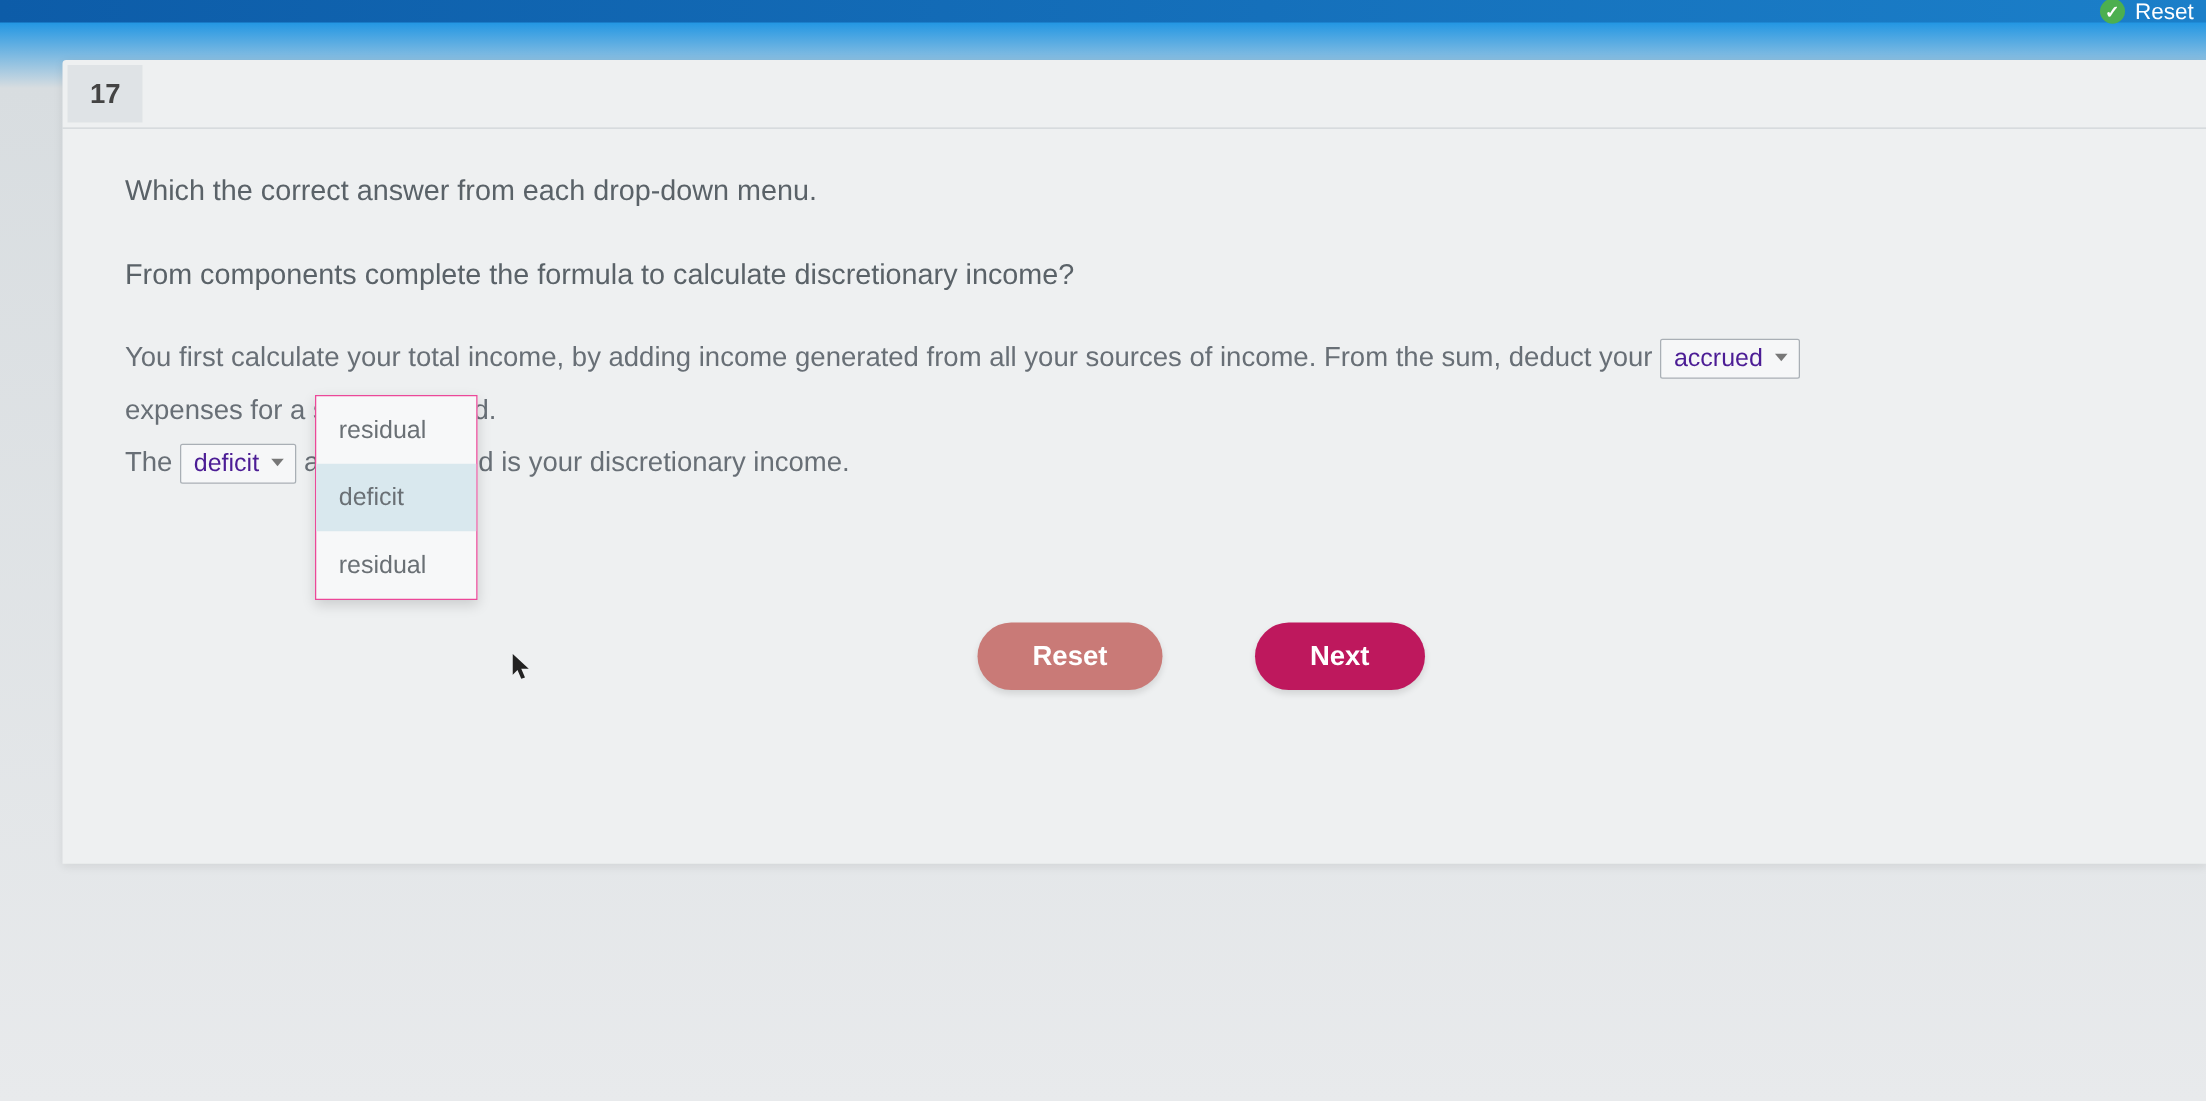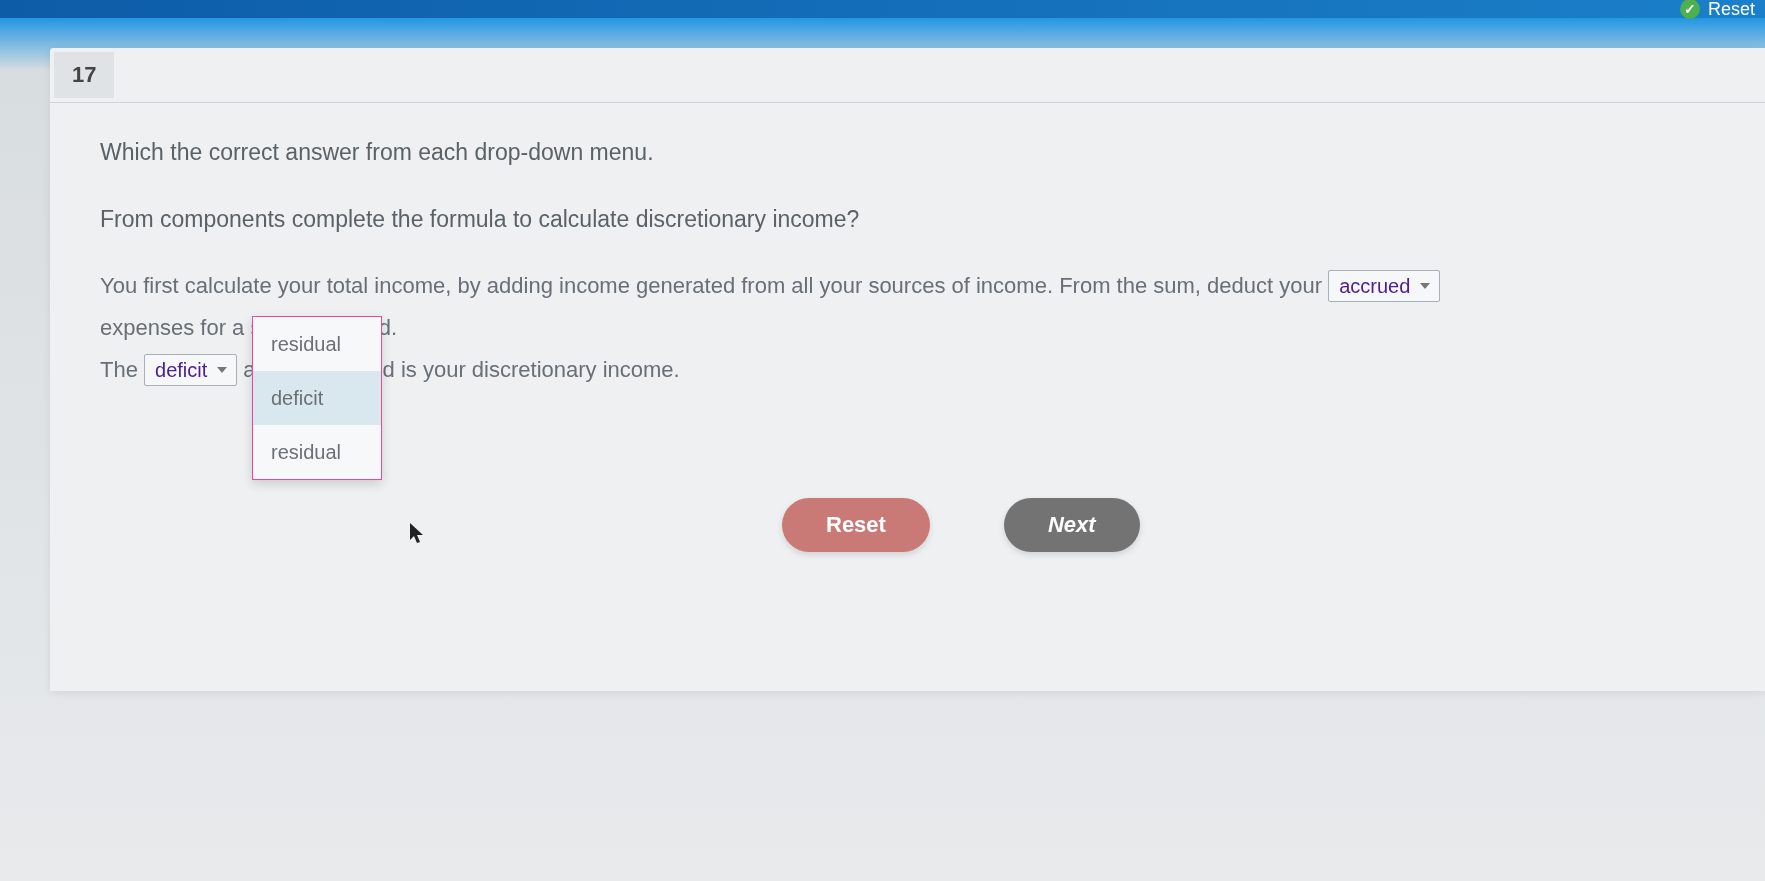--- a/index.html
+++ b/index.html
@@ -129,21 +129,21 @@
   border: none;
   border-radius: 999px;
   padding: 14px 44px;
   font-size: 22px;
   font-weight: 600;
   color: #fff;
   cursor: pointer;
   box-shadow: 0 3px 6px rgba(0,0,0,0.12);
 }
 .btn-reset { background: #c97a77; }
-.btn-next  { background: #737373; font-style: italic; }
+.btn-next  { background: #be185d; }
 </style>
 </head>
 <body>
 
 <div class="top-bar">
   <span class="check">✓</span>
   <span>Reset</span>
 </div>
 
 <div class="page">

